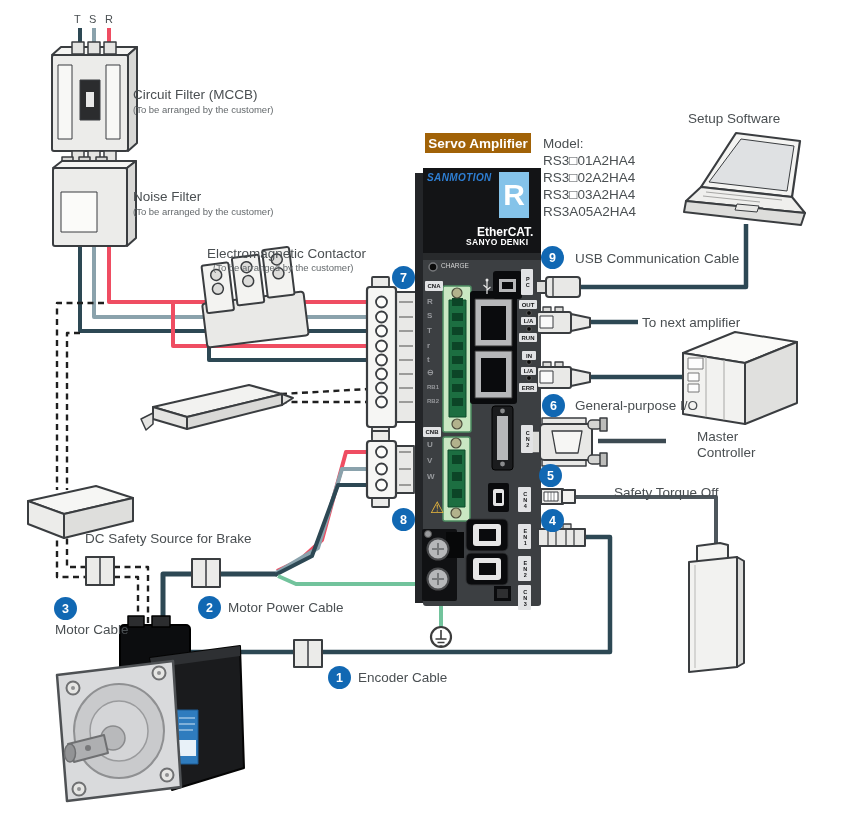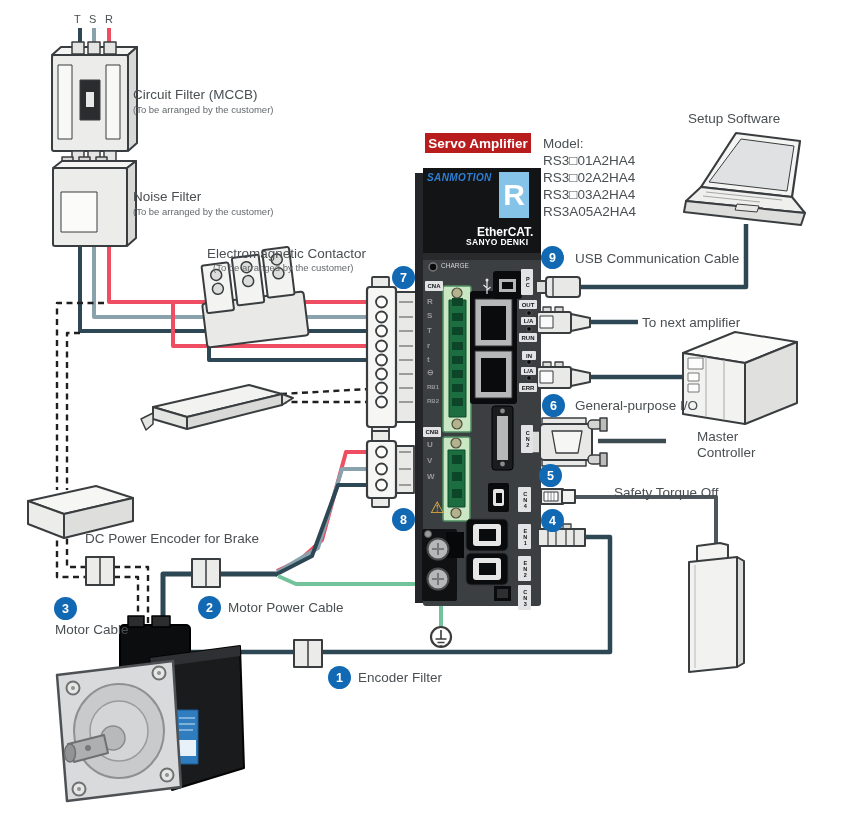--- a/index.html
+++ b/index.html
@@ -6,21 +6,21 @@
   #canvas{position:relative;width:851px;height:827px;background:#fff;
           font-family:"Liberation Sans",sans-serif;overflow:hidden;}
   #art{position:absolute;left:0;top:0;z-index:1;}
   .lbl{position:absolute;z-index:2;font-size:13.5px;color:#4a4f52;
        white-space:pre-line;line-height:1.22;}
   .note{font-size:9.5px;color:#63686b;}
   .phase{font-size:11px;color:#4a4f52;}
   .badge{position:absolute;z-index:4;width:23px;height:23px;border-radius:50%;
          background:#1168b3;color:#fff;font-size:12.5px;font-weight:bold;
          display:flex;align-items:center;justify-content:center;}
-  .bluebar{position:absolute;z-index:4;background:#b91c1c;color:#fff;font-weight:bold;
+  .bluebar{position:absolute;z-index:4;background:#a16207;color:#fff;font-weight:bold;
            display:flex;align-items:center;justify-content:center;}
   .tag{position:absolute;z-index:3;background:#e2e3e5;color:#141517;font-size:6px;
        font-weight:bold;display:flex;align-items:center;justify-content:center;
        border-radius:1px;line-height:1;}
   .vtag{writing-mode:vertical-rl;text-orientation:upright;font-size:5.5px;letter-spacing:0;}
   .ampt{position:absolute;z-index:3;line-height:1;}
   .term{position:absolute;z-index:3;width:16px;color:#96989c;font-weight:bold;
         font-size:8px;line-height:1;}
 </style>
 </head>
@@ -393,21 +393,21 @@
 <div class="lbl" style="left:133px;top:87px">Circuit Filter (MCCB)</div>
 <div class="lbl note" style="left:133px;top:104px">(To be arranged by the customer)</div>
 
 <div class="lbl" style="left:133px;top:189px">Noise Filter</div>
 <div class="lbl note" style="left:133px;top:206px">(To be arranged by the customer)</div>
 
 <div class="lbl" style="left:207px;top:246px">Electromagnetic Contactor</div>
 <div class="lbl note" style="left:213px;top:262px">(To be arranged by the customer)</div>
 
 
-<div class="lbl" style="left:85px;top:531px">DC Power Encoder for Brake</div>
+<div class="lbl" style="left:85px;top:531px">DC Safety Source for Brake</div>
 
 <div class="bluebar" style="left:425px;top:133px;width:106px;height:20px;font-size:13.5px">Servo Amplifier</div>
 <div class="bluebar" style="left:190px;top:832px;width:122px;height:34px;font-size:15px">Servo motor</div>
 
 <div class="lbl" style="left:543px;top:136px">Model:</div>
 <div class="lbl" style="left:543px;top:153px">RS3□01A2HA4</div>
 <div class="lbl" style="left:543px;top:170px">RS3□02A2HA4</div>
 <div class="lbl" style="left:543px;top:187px">RS3□03A2HA4</div>
 <div class="lbl" style="left:543px;top:204px">RS3A05A2HA4</div>
 
@@ -433,21 +433,21 @@
 <div class="badge" style="left:392px;top:266px">7</div>
 <div class="badge" style="left:392px;top:508px">8</div>
 
 <div class="badge" style="left:54px;top:597px">3</div>
 <div class="lbl" style="left:55px;top:622px">Motor Cable</div>
 
 <div class="badge" style="left:198px;top:596px">2</div>
 <div class="lbl" style="left:228px;top:600px">Motor Power Cable</div>
 
 <div class="badge" style="left:328px;top:666px">1</div>
-<div class="lbl" style="left:358px;top:670px">Encoder Filter</div>
+<div class="lbl" style="left:358px;top:670px">Encoder Cable</div>
 
 <span class="ampt" style="left:427px;top:173px;font-size:10px;font-weight:bold;font-style:italic;color:#2e7ed2;letter-spacing:0.4px">SANMOTION</span>
 <span class="ampt" style="left:499px;top:172px;width:30px;height:46px;display:flex;align-items:center;justify-content:center;font-size:30px;font-weight:bold;color:#fff">R</span>
 <span class="ampt" style="left:477px;top:226px;font-size:12px;font-weight:bold;color:#fff">EtherCAT.</span>
 <span class="ampt" style="left:466px;top:238px;font-size:8.5px;font-weight:bold;color:#fff;letter-spacing:0.3px">SANYO DENKI</span>
 <span class="ampt" style="left:441px;top:263px;font-size:6.5px;color:#d4d4d4">CHARGE</span>
 
 <div class="tag" style="left:425px;top:281px;width:18px;height:10px">CNA</div>
 <span class="term" style="left:427px;top:298px">R</span>
 <span class="term" style="left:427px;top:312px">S</span>

